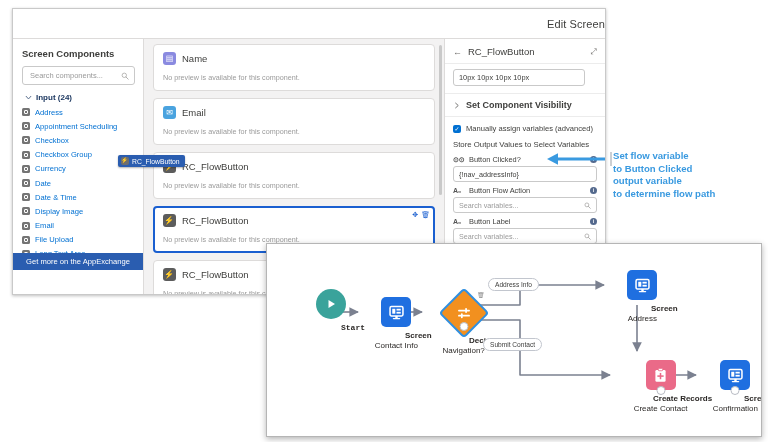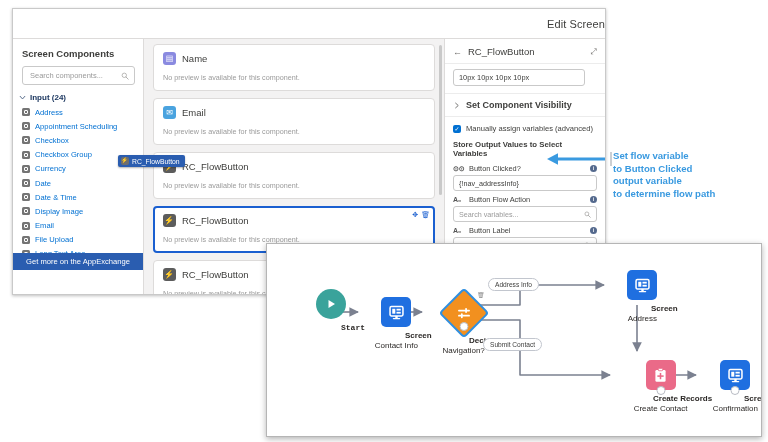--- a/index.html
+++ b/index.html
@@ -37,21 +37,21 @@
     height:17px;border:1px solid #c9c9c9;border-radius:3px;background:#fff;
     display:flex;align-items:center;padding:0 5px;
   }
   #search-box input{
     border:0;outline:0;flex:1;font-size:7.5px;color:#3e3e3c;
     font-family:"Liberation Sans", sans-serif;min-width:0;background:transparent;
   }
   #search-box input::placeholder{color:#9a9a9a;}
   .mag{width:8px;height:8px;flex:0 0 8px;opacity:.6;}
   #group-row{
-    display:flex;align-items:center;gap:4px;padding:1px 8px 3px 6px;
+    display:flex;align-items:center;gap:4px;padding:1px 8px 3px 12px;
     font-size:8px;font-weight:700;color:#16325c;
   }
   .chev{width:7px;height:7px;flex:0 0 7px;opacity:.75;}
   #comp-list{flex:1;overflow:hidden;padding-left:9px;}
   .comp-item{
     display:flex;align-items:center;gap:5px;height:14.2px;
     font-size:7.6px;color:#0070d2;white-space:nowrap;
   }
   .comp-ico{
     width:8px;height:8px;flex:0 0 8px;border-radius:1.5px;background:#747474;
@@ -120,21 +120,21 @@
     margin-top:7px;border-top:1px solid #ececec;border-bottom:1px solid #ececec;
     padding:6px 8px;display:flex;align-items:center;gap:6px;
     font-size:9px;font-weight:700;color:#3e3e3c;
   }
   .checkrow{display:flex;align-items:center;gap:5px;padding:7px 8px 2px 8px;}
   .cbox{
     width:8px;height:8px;flex:0 0 8px;border-radius:2px;background:#0070d2;
     display:flex;align-items:center;justify-content:center;color:#fff;font-size:6px;line-height:1;
   }
   .checkrow label{font-size:7.6px;color:#3e3e3c;}
-  .storeout{font-size:7.8px;font-weight:700;color:#3e3e3c;padding:5px 8px 2px 8px;}
+  .storeout{font-size:7.8px;font-weight:400;color:#3e3e3c;padding:5px 8px 2px 8px;}
   .varrow{display:flex;align-items:center;gap:5px;padding:4px 8px 0 8px;}
   .vartype{font-size:7px;color:#555;font-weight:700;width:11px;flex:0 0 11px;}
   .varlabel{font-size:7.4px;color:#3e3e3c;flex:1;}
   .infodot{
     width:7px;height:7px;border-radius:50%;background:#54698d;color:#fff;font-size:5px;
     display:flex;align-items:center;justify-content:center;line-height:1;font-weight:700;
   }
   .varinput{
     margin:2px 8px 0 8px;height:14px;border:1px solid #c9c9c9;border-radius:3px;background:#fff;
     display:flex;align-items:center;padding:0 5px;font-size:7.2px;color:#3e3e3c;

